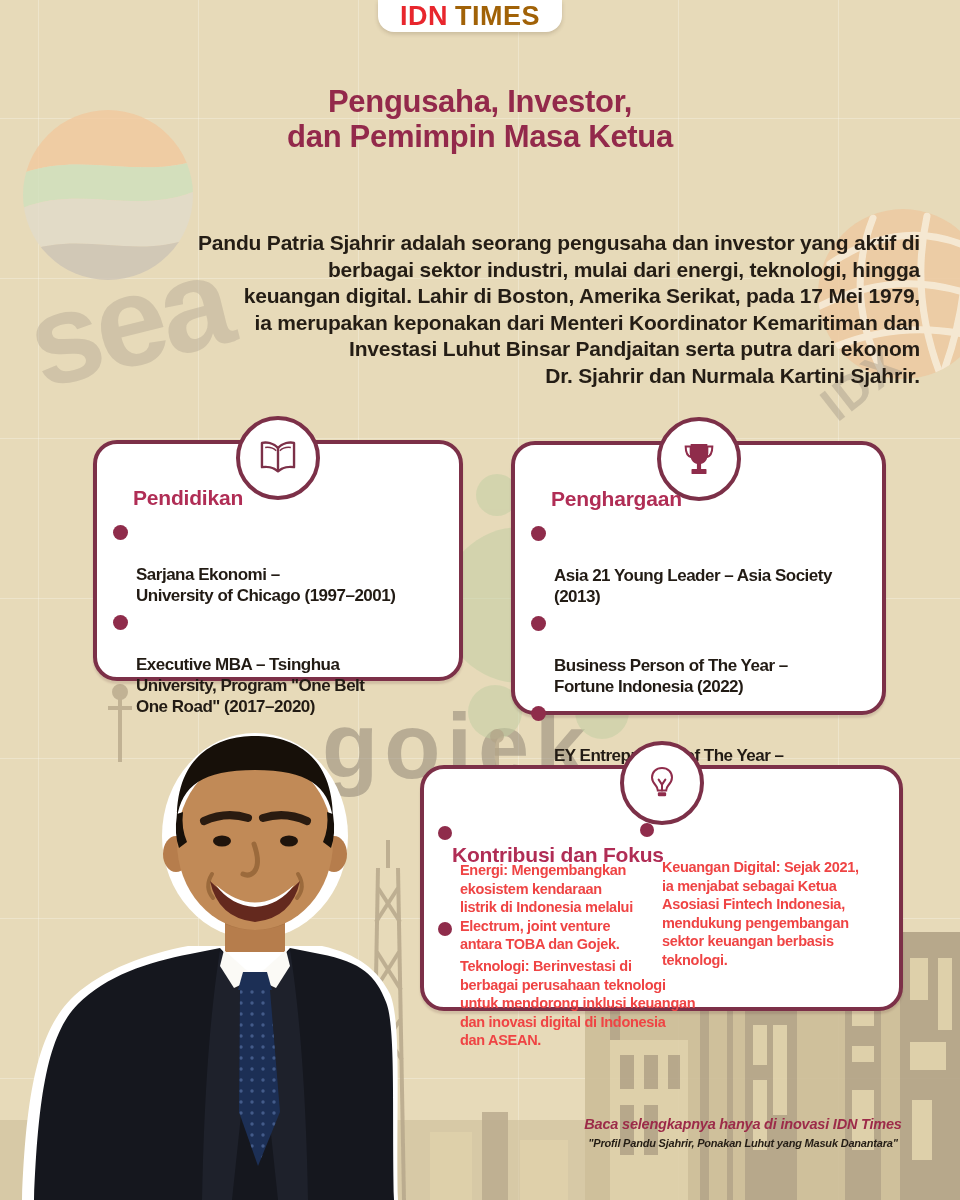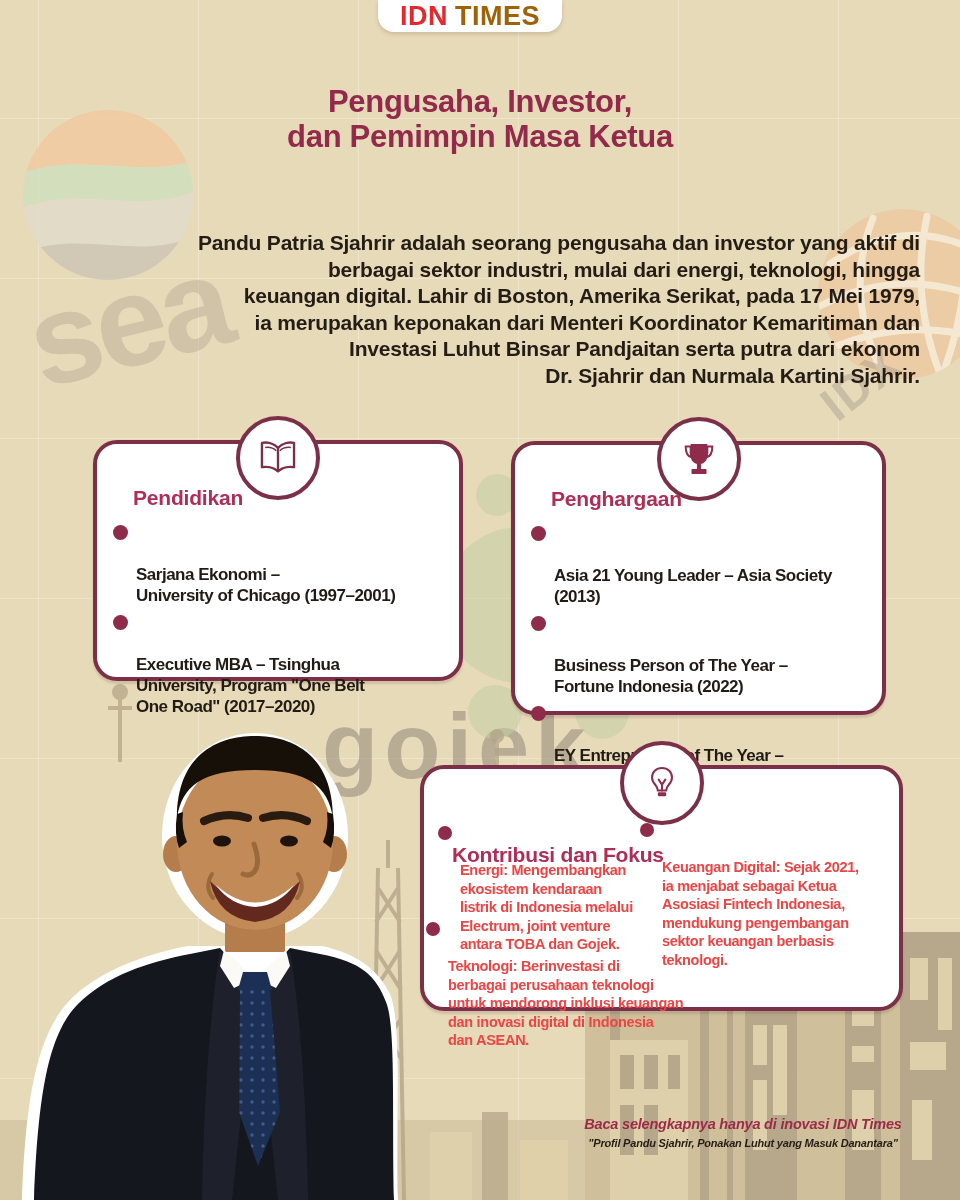--- a/index.html
+++ b/index.html
@@ -43,21 +43,21 @@
   .card-body{padding:42px 6px 0 12px;}
   #card-pendidikan .card-title,#card-penghargaan .card-title{margin:0 0 12px 24px;}
   .item{position:relative;padding-left:27px;margin-bottom:6px;font-size:17px;font-weight:800;
     line-height:21px;color:#221b14;letter-spacing:-.5px;white-space:pre-line;}
   .dot{position:absolute;left:4px;top:3px;width:15px;height:15px;border-radius:50%;background:#8f2c4b;}
   #card-kontribusi .card-title{position:absolute;left:28px;top:26px;margin-top:48px;}
   .kitem{position:absolute;font-size:14.5px;font-weight:800;line-height:18.5px;letter-spacing:-.3px;
     color:#ef4444;white-space:pre-line;padding-left:22px;}
   .kitem .dot{left:0;top:2px;width:14px;height:14px;}
   #k-energi{left:14px;top:55px;width:242px;}
-  #k-teknologi{left:2px;top:151px;width:312px;}
+  #k-teknologi{left:14px;top:151px;width:312px;}
   #k-keuangan{left:216px;top:52px;width:238px;}
   
   #footer{left:558px;top:1116px;width:370px;text-align:center;font-style:italic;z-index:6;}
   #footer .f1{font-size:14.5px;font-weight:800;color:#9c2b49;letter-spacing:-.2px;}
   #footer .f2{font-size:11px;font-weight:800;color:#241d15;margin-top:5px;letter-spacing:-.2px;}
   
   #globe-wm{left:18px;top:105px;z-index:1;}
   #ball-wm{left:815px;top:206px;z-index:1;}
   #green-wm{left:430px;top:455px;z-index:1;}
   #skyline{left:0;top:660px;z-index:1;}

